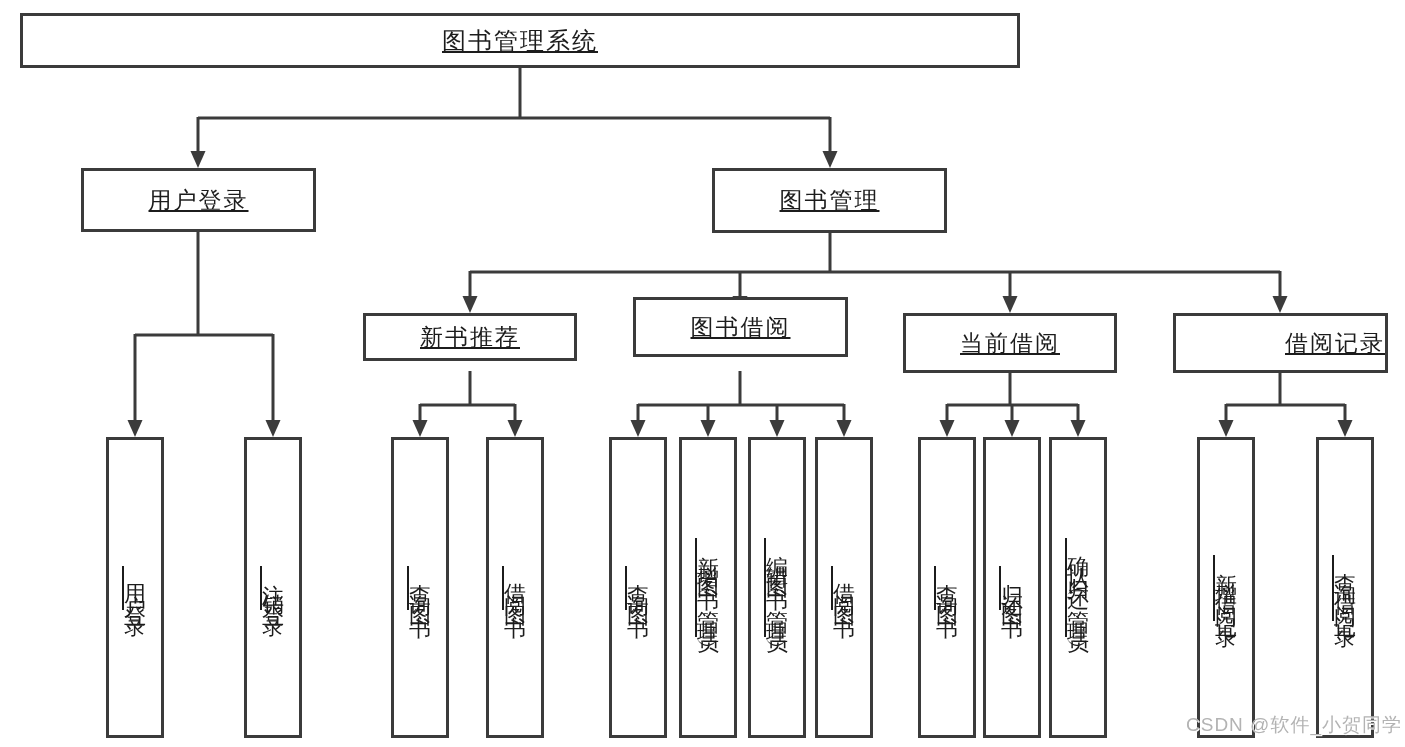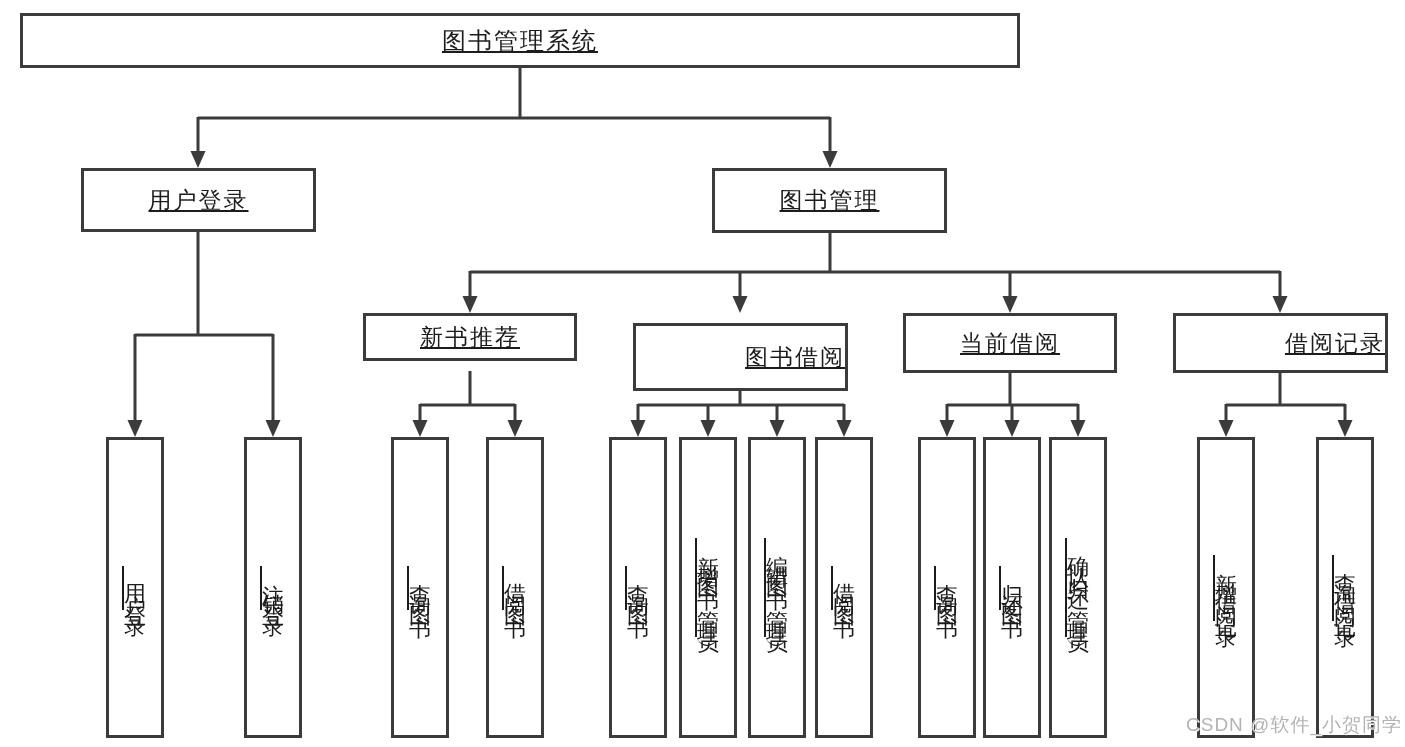--- a/index.html
+++ b/index.html
@@ -36,21 +36,21 @@
     font-size:22px;
     line-height:1;
     letter-spacing:11px;
     font-weight:500;
   }
   
   .n-root   { left:20px;   top:13px;  width:1000px; height:55px; }
   .n-login  { left:81px;   top:168px; width:235px;  height:64px; }
   .n-mgmt   { left:712px;  top:168px; width:235px;  height:65px; }
   .n-newrec { left:363px;  top:313px; width:214px;  height:48px; }
-  .n-borrow { left:633px;  top:323px; width:215px;  height:68px;justify-content:flex-end; }
+  .n-borrow { left:633px;  top:297px; width:215px;  height:60px; }
   .n-current{ left:903px;  top:313px; width:214px;  height:60px; }
   .n-record { left:1173px; top:313px; width:215px;  height:60px;justify-content:flex-end; }
   .leaf { top:437px; width:58px; height:301px; }
   .lf-1  { left:106px; }
   .lf-2  { left:244px; }
   .lf-3  { left:391px; }
   .lf-4  { left:486px; }
   .lf-5  { left:609px; }
   .lf-6  { left:679px; }
   .lf-7  { left:748px; }

